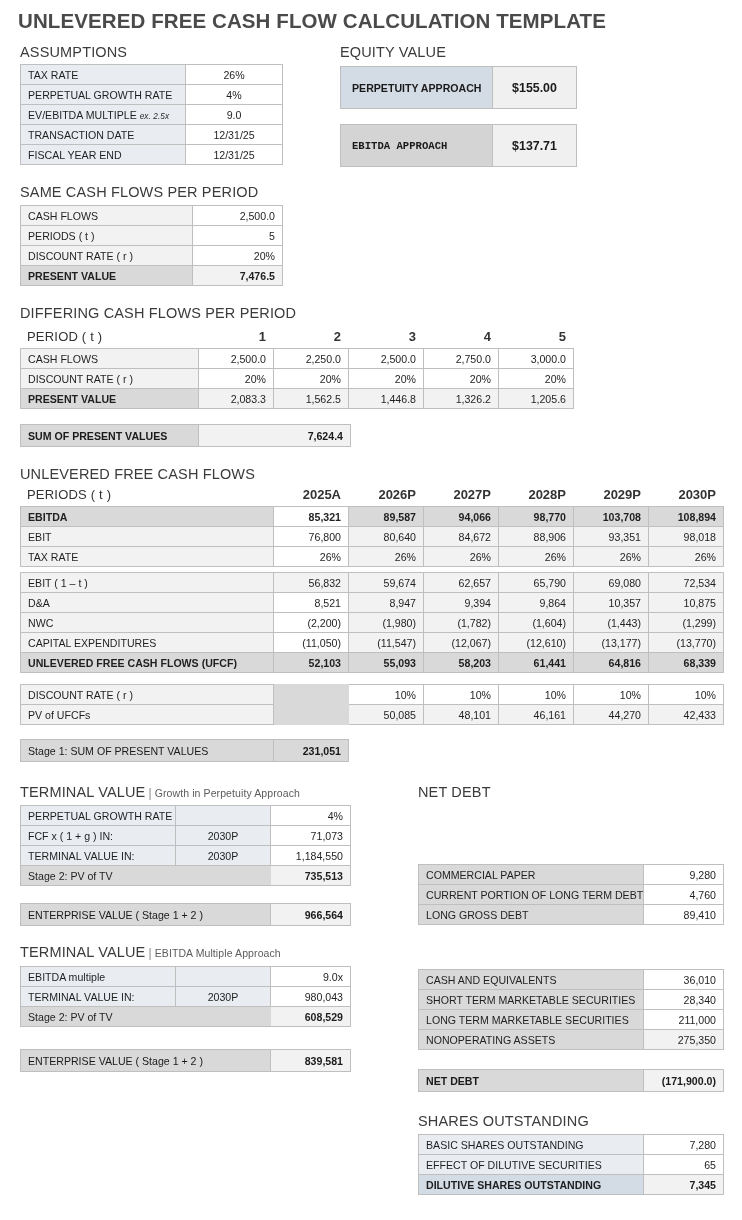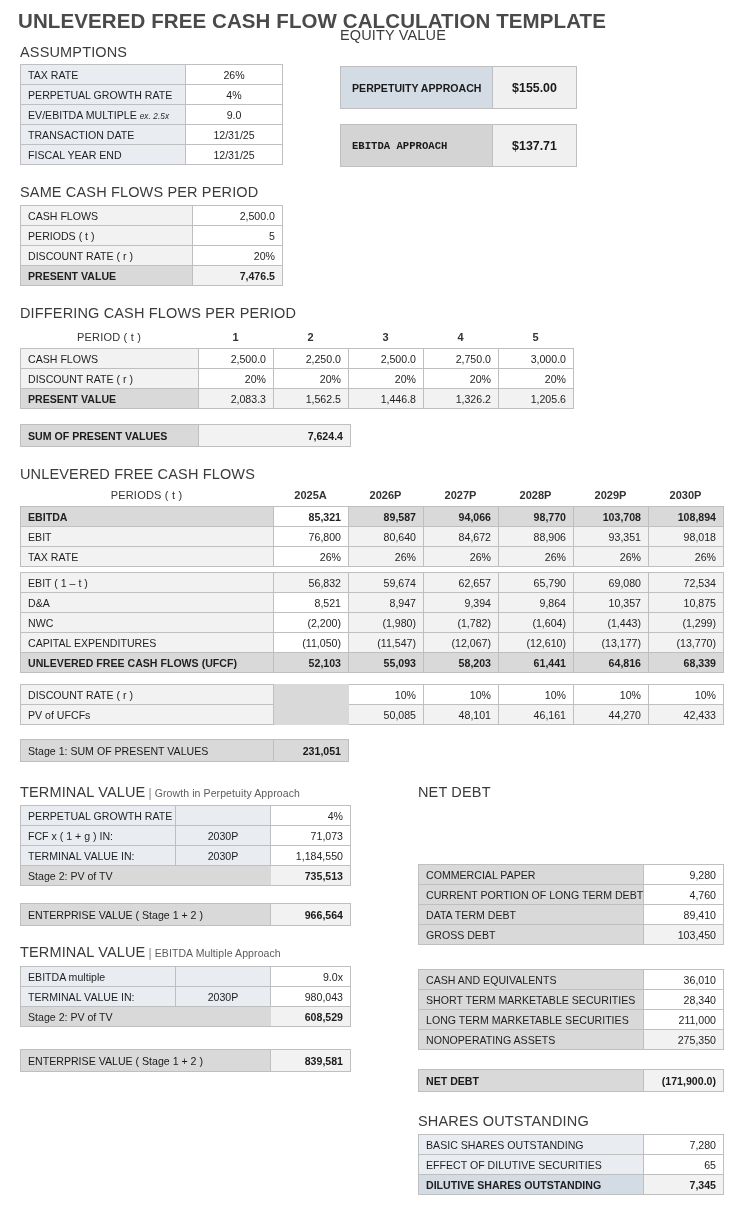--- a/index.html
+++ b/index.html
@@ -76,26 +76,25 @@
   .f-lite   { background: #f2f2f2 !important; }   
   .f-grey   { background: #d9d9d9 !important; margin-left: 16px; }   
   .f-grey2  { background: #d4d4d4 !important; font-family: Liberation Mono, monospace; }
   .f-none   { background: #d9d9d9 !important; border-color:#d9d9d9 !important; }
 
   
   table.hdr { position:absolute; border-collapse:collapse; table-layout:fixed; }
   table.hdr td {
     border: none;
     background: transparent;
-    font-size: 11px;
+    font-size: 13px;
     height: 17px;
     padding: 0 7px;
     white-space: nowrap;
     color: #333;
-    text-align: center;
   }
   td.hl { text-align:left; font-size:9.6px; letter-spacing:.2px; }
   td.hc { text-align:right; font-weight:bold; font-size:10.6px; }
 
   
   table.bar1 {
     position:absolute; border-collapse:collapse; table-layout:fixed;
     background:#6d28d9; border:1px solid #bfbfbf;
   }
   table.bar1 td {
@@ -144,21 +143,21 @@
         <td class="lbl f-blue">TRANSACTION DATE</td>
         <td class="ctr f-white">12/31/25</td>
       </tr>
       <tr>
         <td class="lbl f-blue">FISCAL YEAR END</td>
         <td class="ctr f-white">12/31/25</td>
       </tr>
     </tbody>
   </table>
 
-  <div class="sec-title" style="left:340px; top:27px;">EQUITY VALUE</div>
+  <div class="sec-title" style="left:340px; top:44px;">EQUITY VALUE</div>
 
   <table class="eqbox" style="left:340px; top:66px; width:236px;">
     <colgroup>
         <col style="width:152px">
         <col style="width:84px">
       </colgroup>
     <tbody>
         <tr>
       <td class="f-blue2">PERPETUITY APPROACH</td>
       <td class="v">$155.00</td>
@@ -547,26 +546,22 @@
     <tbody>
       <tr>
         <td class="lbl f-grey">COMMERCIAL PAPER</td>
         <td class="num f-white">9,280</td>
       </tr>
       <tr>
         <td class="lbl f-grey">CURRENT PORTION OF LONG TERM DEBT</td>
         <td class="num f-white">4,760</td>
       </tr>
       <tr>
-        <td class="lbl f-grey">DATA TERM DEBT</td>
+        <td class="lbl f-grey">LONG GROSS DEBT</td>
         <td class="num f-white">89,410</td>
-      </tr>
-      <tr>
-        <td class="lbl f-grey">GROSS DEBT</td>
-        <td class="num f-lite">103,450</td>
       </tr>
     </tbody>
   </table>
 
   <table class="grid" style="left:418px; top:969px; width:305px;">
     <colgroup>
         <col style="width:225px">
         <col style="width:80px">
       </colgroup>
     <tbody>

